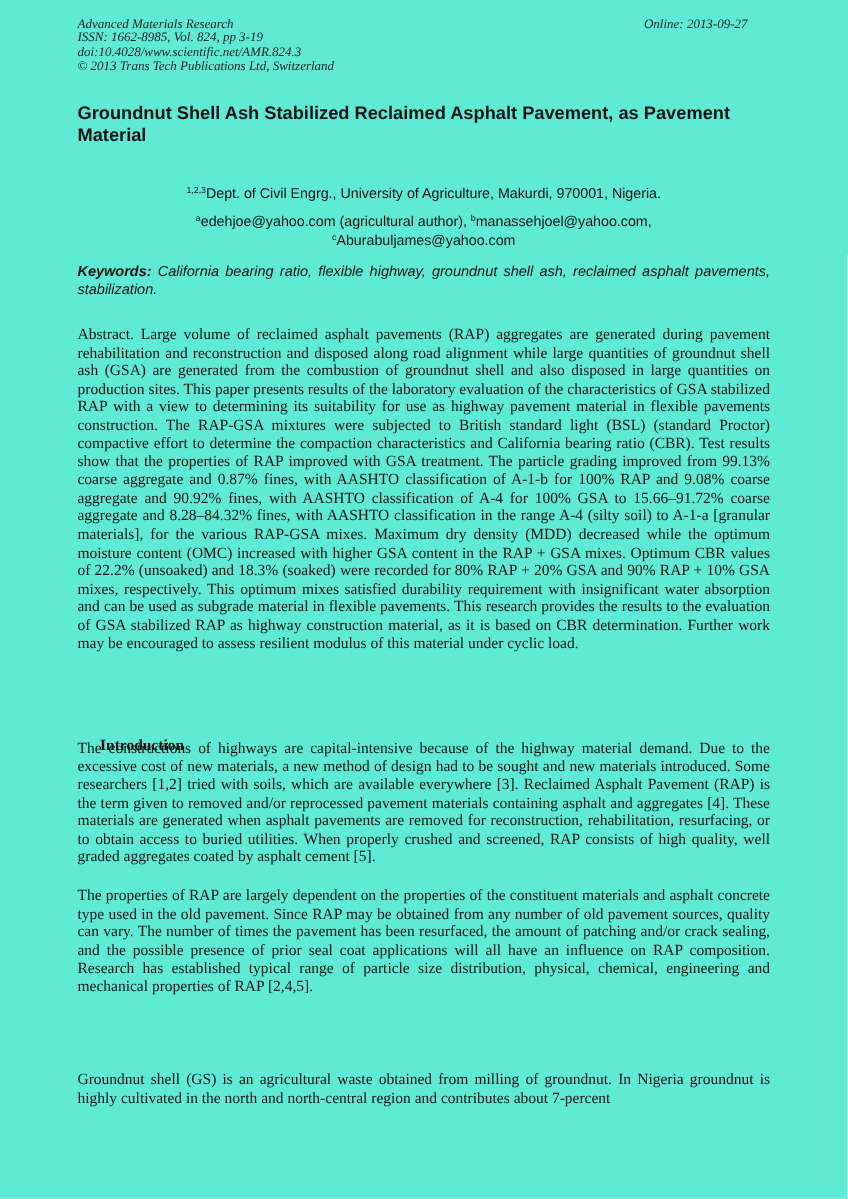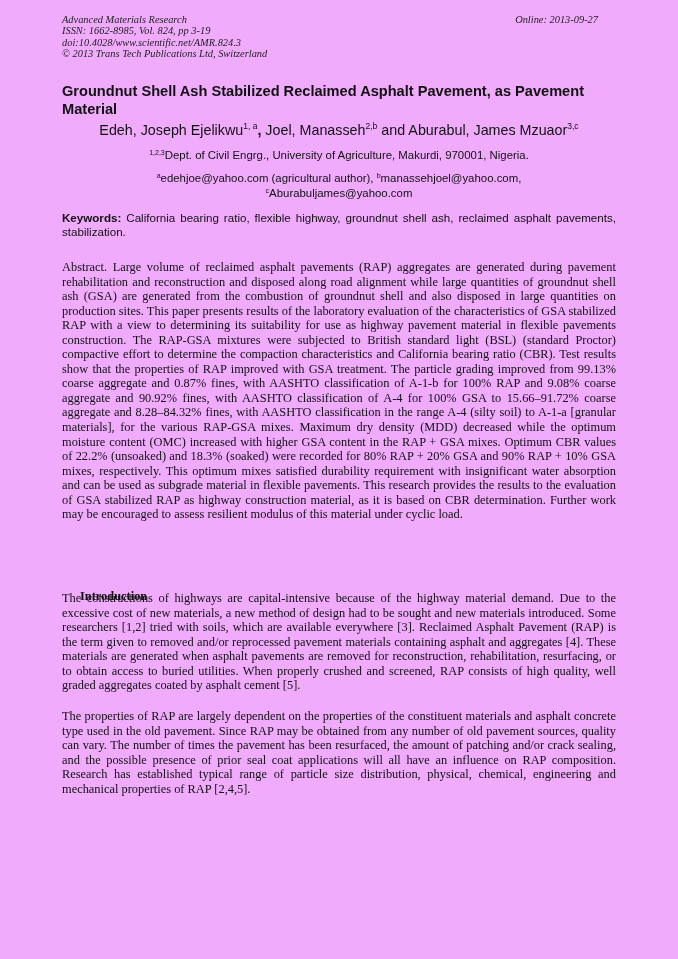--- a/index.html
+++ b/index.html
@@ -1,26 +1,26 @@
 <!DOCTYPE html>
 <html><head>
   <meta charset="utf-8">
   <style>
     html, body { margin: 0; padding: 0; background: #ffffff; }
     body { width: 678px; height: 959px; position: relative; overflow: hidden; color: #111; }
-    .page { position: absolute; left: 0; top: 0; width: 678px; height: 959px; background: #f0abfc; }
+    .page { position: absolute; left: 0; top: 0; width: 678px; height: 959px; background: #5eead4; }
     .hdr-left { position: absolute; left: 62px; top: 14px; font-family: "Liberation Serif", serif; font-style: italic; font-size: 10.4px; line-height: 11.3px; color: #222; }
     .hdr-right { position: absolute; right: 80px; top: 14px; font-family: "Liberation Serif", serif; font-style: italic; font-size: 10.4px; line-height: 11.3px; color: #222; }
     .title { position: absolute; left: 62px; width: 554px; top: 82px; text-align: left; font-family: "Liberation Sans", sans-serif; font-weight: bold; font-size: 14.6px; line-height: 18px; color: #111; }
     .authors { position: absolute; left: 40px; width: 598px; top: 121px; text-align: center; font-family: "Liberation Sans", sans-serif; font-size: 14.3px; line-height: 18px; color: #111; white-space: nowrap; }
     .authors sup { font-size: 8.5px; vertical-align: 6px; line-height: 0; }
     .affil { position: absolute; left: 62px; width: 554px; top: 148px; text-align: center; font-family: "Liberation Sans", sans-serif; font-size: 11.4px; line-height: 15px; color: #111; }
     .affil sup, .emails sup { font-size: 7px; vertical-align: 4px; line-height: 0; }
     .emails { position: absolute; left: 62px; width: 554px; top: 171px; text-align: center; font-family: "Liberation Sans", sans-serif; font-size: 11.4px; line-height: 14.5px; color: #111; }
-    .keywords { position: absolute; left: 62px; width: 554px; top: 211px; text-align: justify; font-family: "Liberation Sans", sans-serif; font-size: 11.6px; line-height: 14.4px; color: #111; }
+    .keywords { position: absolute; left: 62px; width: 554px; top: 211px; text-align: justify; font-family: "Liberation Sans", sans-serif; font-size: 11.6px; line-height: 14.4px; color: #111; font-style: italic; }
     .kw-label { font-weight: bold; }
     .para { position: absolute; left: 62px; width: 554px; text-align: justify; font-family: "Liberation Serif", serif; font-size: 12.4px; line-height: 14.55px; color: #111; }
     .abstract { top: 260px; }
     .abs-label { font-weight: normal; }
     .intro-heading { position: absolute; left: 62px; top: 589px; font-family: "Liberation Serif", serif; font-weight: bold; font-size: 12.4px; line-height: 15px; color: #111; margin-left: 18px; }
     .intro-p1 { top: 591px; }
     .intro-p2 { top: 709px; }
     .intro-p3 { top: 856px; }
   </style>
 </head>
@@ -32,23 +32,20 @@
     <div>Advanced Materials Research</div>
     <div>ISSN: 1662-8985, Vol. 824, pp 3-19</div>
     <div>doi:10.4028/www.scientific.net/AMR.824.3</div>
     <div>© 2013 Trans Tech Publications Ltd, Switzerland</div>
   </div>
 
   <div class="hdr-right">Online: 2013-09-27</div>
 
   <div class="title">Groundnut Shell Ash Stabilized Reclaimed Asphalt Pavement, as Pavement Material</div>
 
-  <div class="authors">
-    <span>Edeh, Joseph Ejelikwu</span><sup>1, a</sup><b>, </b><span>Joel, Manasseh</span><sup>2,b</sup><span> and </span><span>Aburabul, James Mzuaor</span><sup>3,c</sup>
-  </div>
 
   <div class="affil">
     <sup>1,2,3</sup><span>Dept. of Civil Engrg., University of Agriculture, Makurdi, 970001, Nigeria.</span>
   </div>
 
   <div class="emails">
     <sup>a</sup><span>edehjoe@yahoo.com (agricultural author), </span><sup>b</sup><span>manassehjoel@yahoo.com,</span><br>
     <sup>c</sup><span>Aburabuljames@yahoo.com</span>
   </div>
 
@@ -57,14 +54,15 @@
   </div>
 
   <div class="para abstract">
     <span class="abs-label">Abstract.</span><span> Large volume of reclaimed asphalt pavements (RAP) aggregates are generated during pavement rehabilitation and reconstruction and disposed along road alignment while large quantities of groundnut shell ash (GSA) are generated from the combustion of groundnut shell and also disposed in large quantities on production sites. This paper presents results of the laboratory evaluation of the characteristics of GSA stabilized RAP with a view to determining its suitability for use as highway pavement material in flexible pavements construction. The RAP-GSA mixtures were subjected to British standard light (BSL) (standard Proctor) compactive effort to determine the compaction characteristics and California bearing ratio (CBR). Test results show that the properties of RAP improved with GSA treatment. The particle grading improved from 99.13% coarse aggregate and 0.87% fines, with AASHTO classification of A-1-b for 100% RAP and 9.08% coarse aggregate and 90.92% fines, with AASHTO classification of A-4 for 100% GSA to 15.66–91.72% coarse aggregate and 8.28–84.32% fines, with AASHTO classification in the range A-4 (silty soil) to A-1-a [granular materials], for the various RAP-GSA mixes. Maximum dry density (MDD) decreased while the optimum moisture content (OMC) increased with higher GSA content in the RAP + GSA mixes. Optimum CBR values of 22.2% (unsoaked) and 18.3% (soaked) were recorded for 80% RAP + 20% GSA and 90% RAP + 10% GSA mixes, respectively. This optimum mixes satisfied durability requirement with insignificant water absorption and can be used as subgrade material in flexible pavements. This research provides the results to the evaluation of GSA stabilized RAP as highway construction material, as it is based on CBR determination. Further work may be encouraged to assess resilient modulus of this material under cyclic load.</span>
   </div>
 
   <div class="intro-heading">Introduction</div>
 
   <div class="para intro-p1">The constructions of highways are capital-intensive because of the highway material demand. Due to the excessive cost of new materials, a new method of design had to be sought and new materials introduced. Some researchers [1,2] tried with soils, which are available everywhere [3]. Reclaimed Asphalt Pavement (RAP) is the term given to removed and/or reprocessed pavement materials containing asphalt and aggregates [4]. These materials are generated when asphalt pavements are removed for reconstruction, rehabilitation, resurfacing, or to obtain access to buried utilities. When properly crushed and screened, RAP consists of high quality, well graded aggregates coated by asphalt cement [5].</div>
   <div class="para intro-p2">The properties of RAP are largely dependent on the properties of the constituent materials and asphalt concrete type used in the old pavement. Since RAP may be obtained from any number of old pavement sources, quality can vary. The number of times the pavement has been resurfaced, the amount of patching and/or crack sealing, and the possible presence of prior seal coat applications will all have an influence on RAP composition. Research has established typical range of particle size distribution, physical, chemical, engineering and mechanical properties of RAP [2,4,5].</div>
+  <div class="para intro-p3">Groundnut shell (GS) is an agricultural waste obtained from milling of groundnut. In Nigeria groundnut is highly cultivated in the north and north-central region and contributes about 7-percent</div>
 
 </div>
 
 </body></html>

